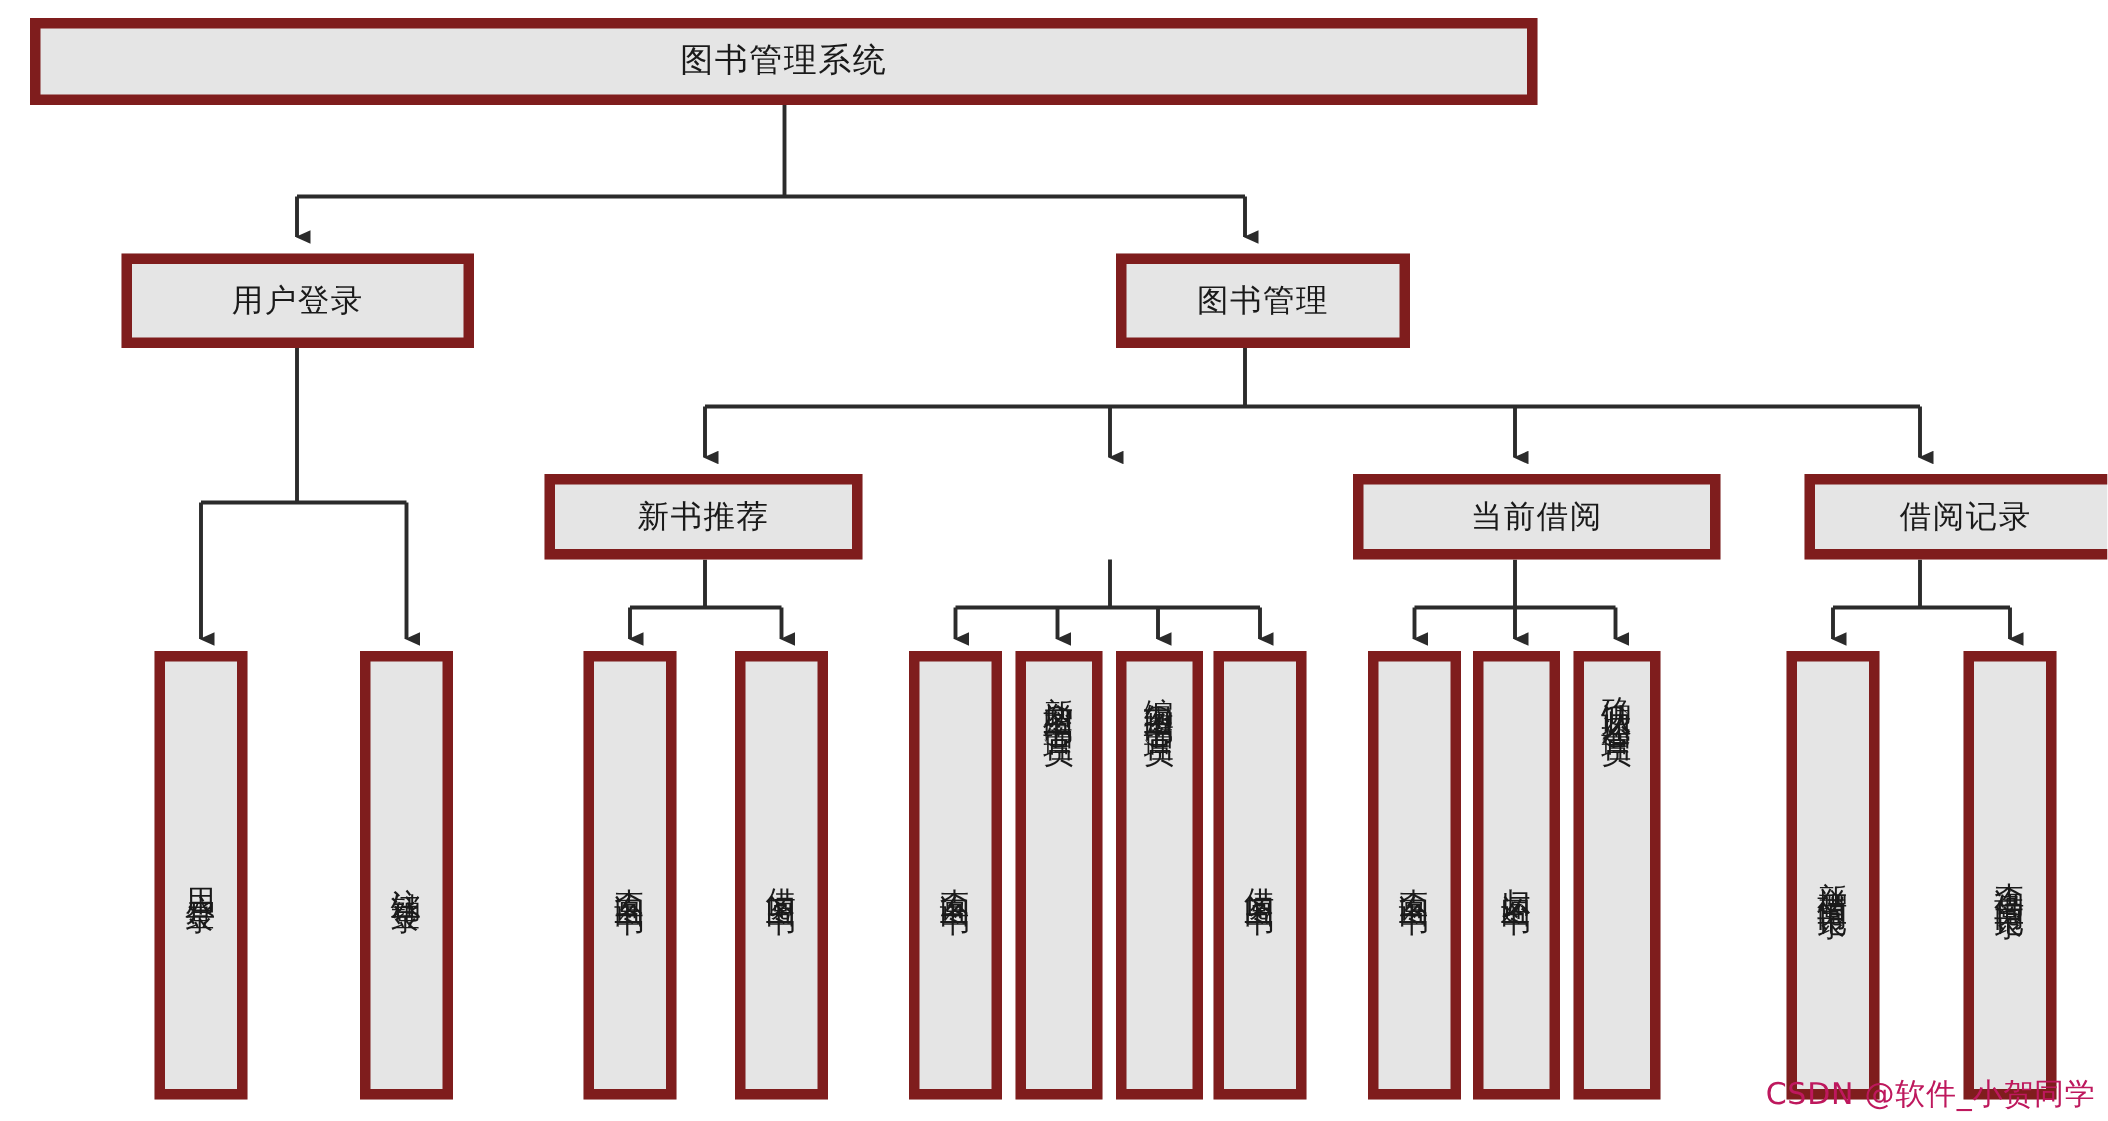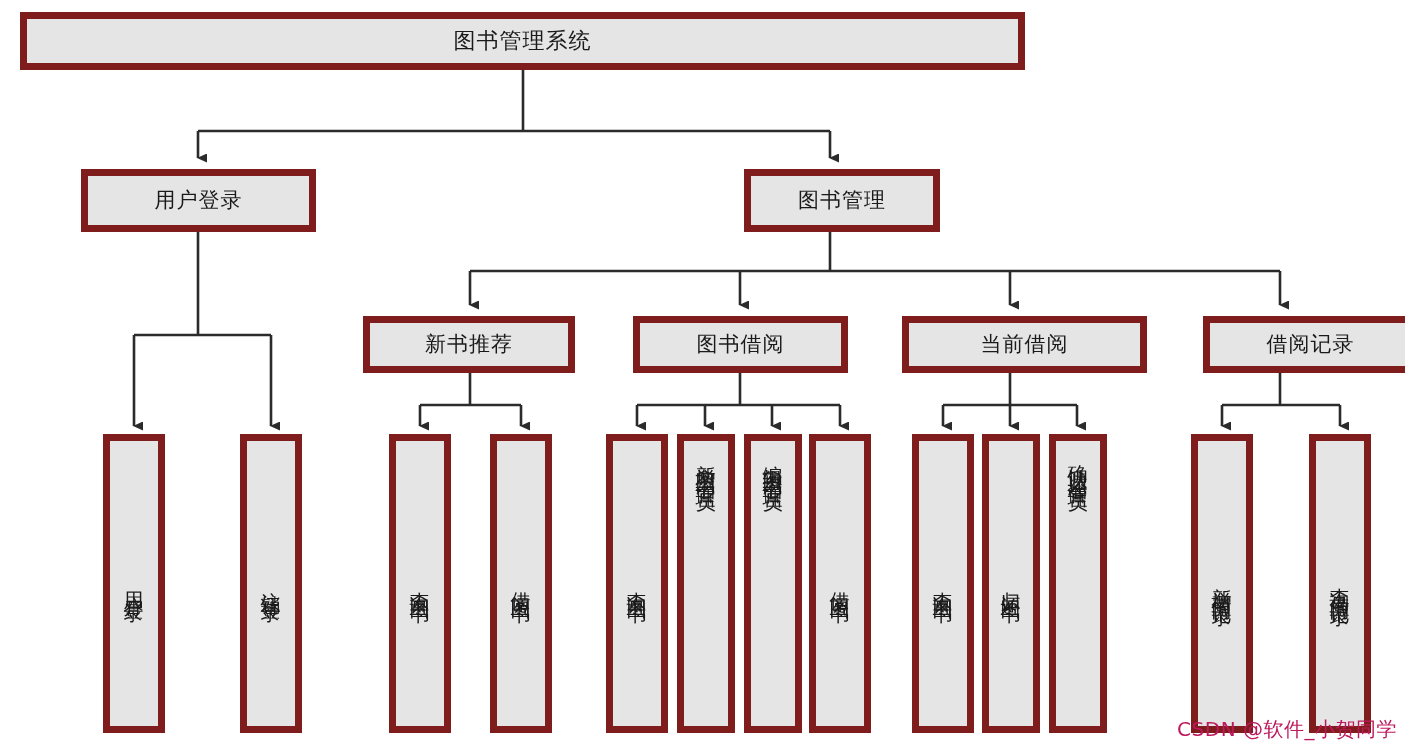--- a/index.html
+++ b/index.html
@@ -137,23 +137,20 @@
   </div>
 
   <div class="node horizontal" style="left:712px; top:169px; width:196px; height:63px;margin-left:32px;">
     <span>图书管理</span>
   </div>
 
   <div class="node horizontal" style="left:363px; top:316px; width:212px; height:57px;">
     <span>新书推荐</span>
   </div>
 
-  <div class="node horizontal" style="left:633px; top:316px; width:215px; height:57px;">
-    <span>图书借阅</span>
-  </div>
 
   <div class="node horizontal" style="left:902px; top:316px; width:245px; height:57px;">
     <span>当前借阅</span>
   </div>
 
   <div class="node horizontal" style="left:1203px; top:316px; width:215px; height:57px;">
     <span>借阅记录</span>
   </div>
 
   <div class="node leaf leaf-short" style="left:103px; top:434px; width:62px; height:299px;">

